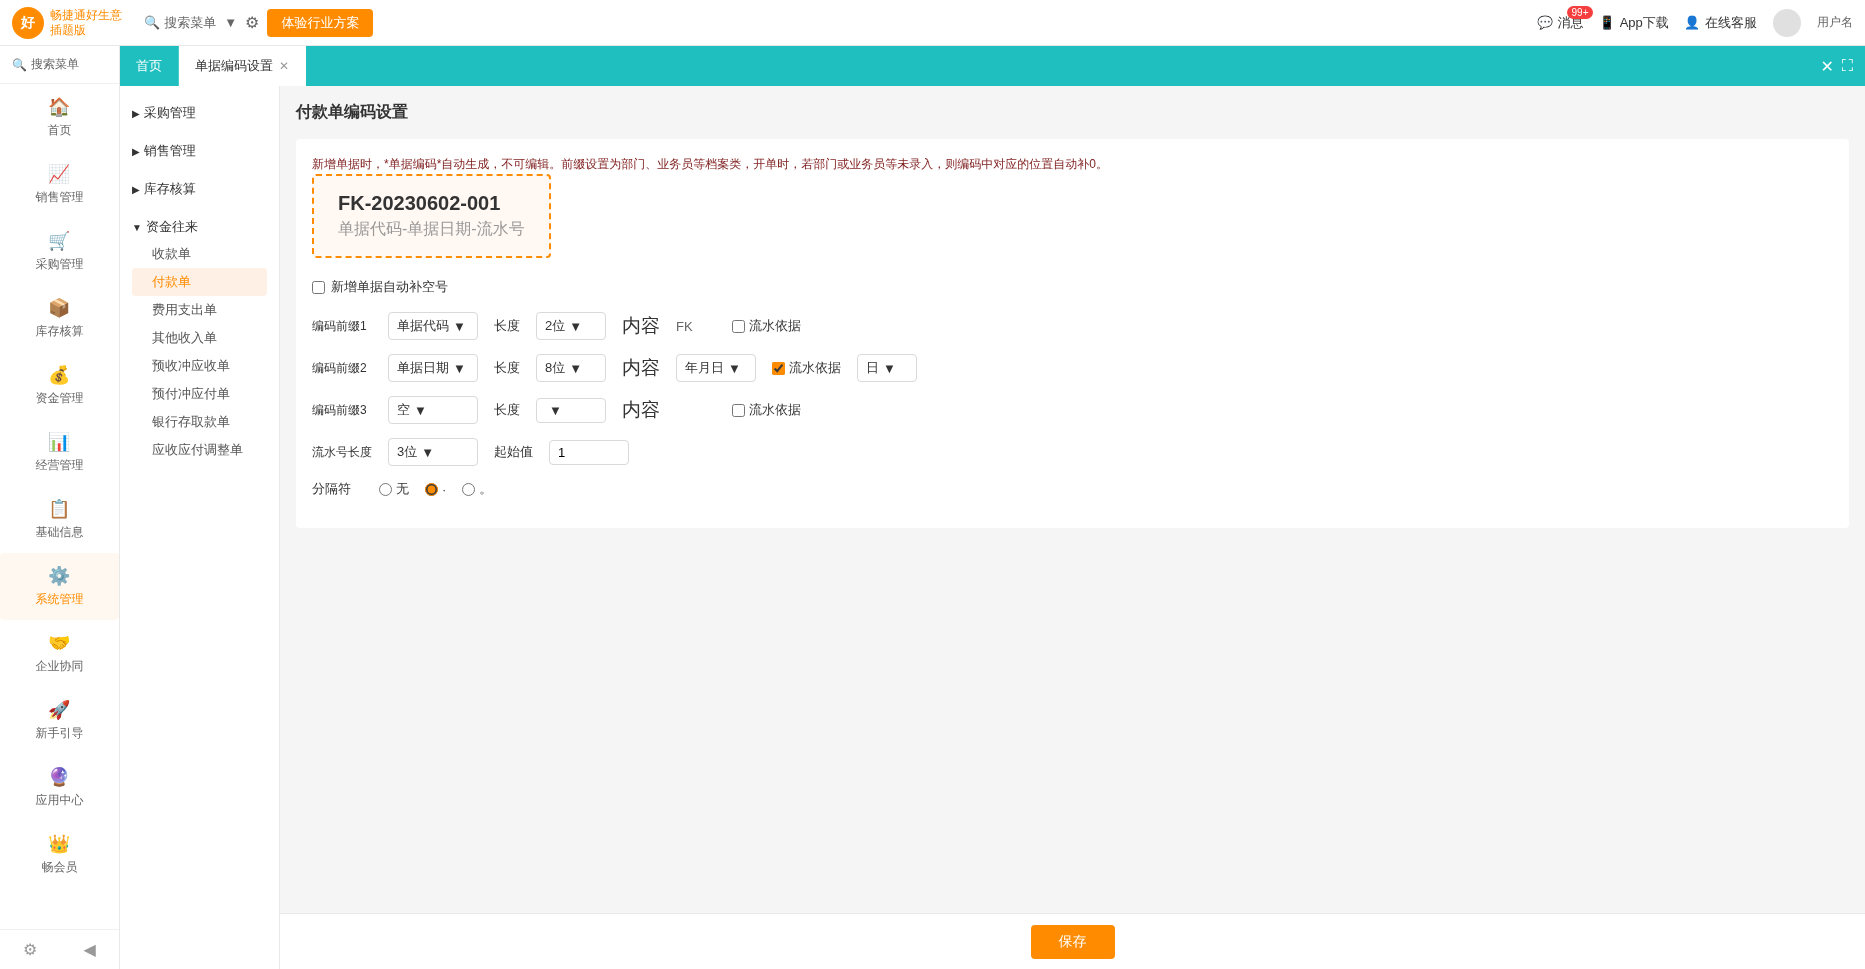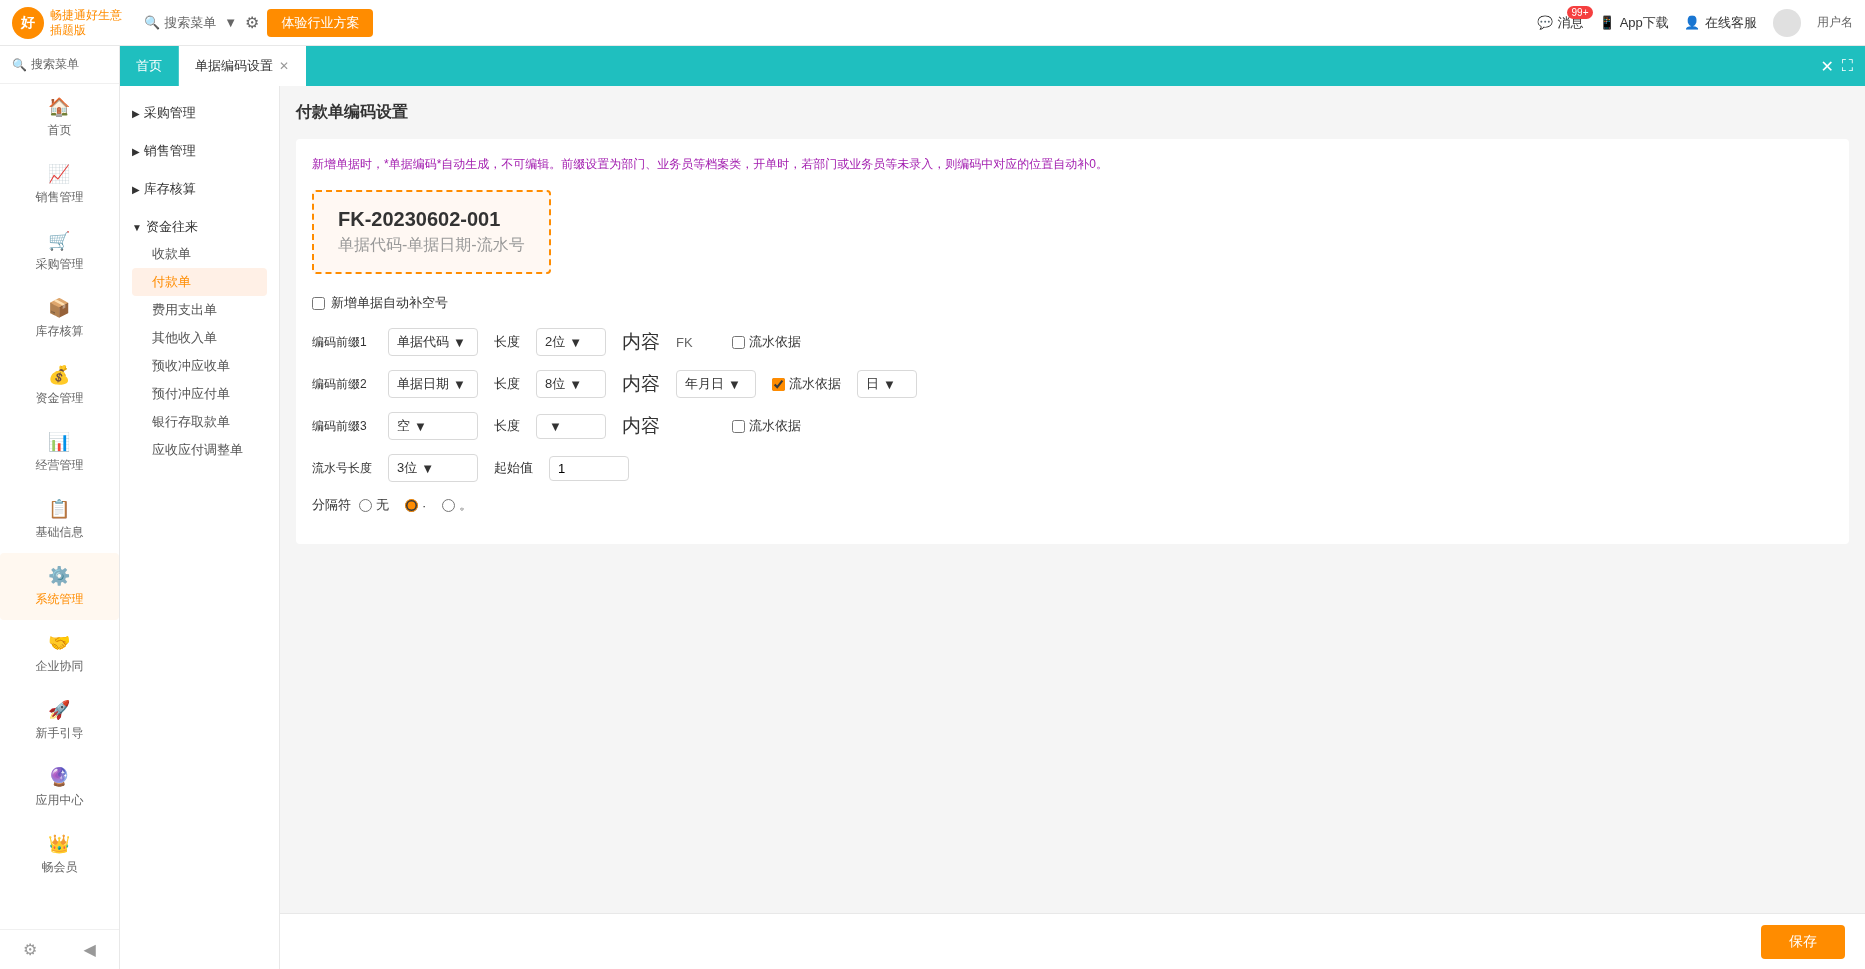--- a/index.html
+++ b/index.html
@@ -206,22 +206,21 @@
       border-radius: 4px;
       margin-bottom: 16px;
     }
     .encoding-mode-label { font-size: 13px; color: #333; }
     .radio-group { display: flex; align-items: center; gap: 16px; }
     .radio-item { display: flex; align-items: center; gap: 4px; cursor: pointer; font-size: 13px; }
     .radio-input { accent-color: #ff8c00; cursor: pointer; }
 
     
     .info-text {
-      color: #a21caf; font-size: 12px;
-      margin-bottom: 16px;
+      color: #7f1d1d; font-size: 12px;
       line-height: 1.6;
     }
 
     
     .code-example {
       border: 2px dashed #ff8c00;
       background: #fff8f3;
       border-radius: 4px;
       padding: 16px 24px;
       display: inline-block;
@@ -265,41 +264,41 @@
       background: #fff;
       cursor: pointer;
       min-width: 70px;
       display: flex; align-items: center; gap: 4px;
     }
     .config-content-label { font-size: 19px; color: #333; flex-shrink: 0; }
     .config-content-val { font-size: 13px; color: #666; min-width: 40px; }
 
     
     .sep-row {
-      display: flex; align-items: center; gap: 8px;
+      display: flex; align-items: center; gap: 28px;
       margin-bottom: 14px;
     }
     .sep-label { font-size: 13px; color: #333; flex-shrink: 0; }
     .sep-options { display: flex; align-items: center; gap: 16px; }
     .sep-radio { display: flex; align-items: center; gap: 4px; cursor: pointer; font-size: 13px; }
 
     
     .serial-row {
       display: flex; align-items: center; gap: 16px;
       margin-bottom: 14px;
     }
 
     
     .bottom-bar {
       height: 56px;
       background: #fff;
       border-top: 1px solid #e8e8e8;
       display: flex;
       align-items: center;
-      justify-content: flex-end;
+      justify-content: center;
       padding: 0 20px;
       flex-shrink: 0;
     }
     .save-btn {
       background: #ff8c00;
       color: #fff;
       border: none;
       border-radius: 4px;
       padding: 8px 28px;
       font-size: 14px;

